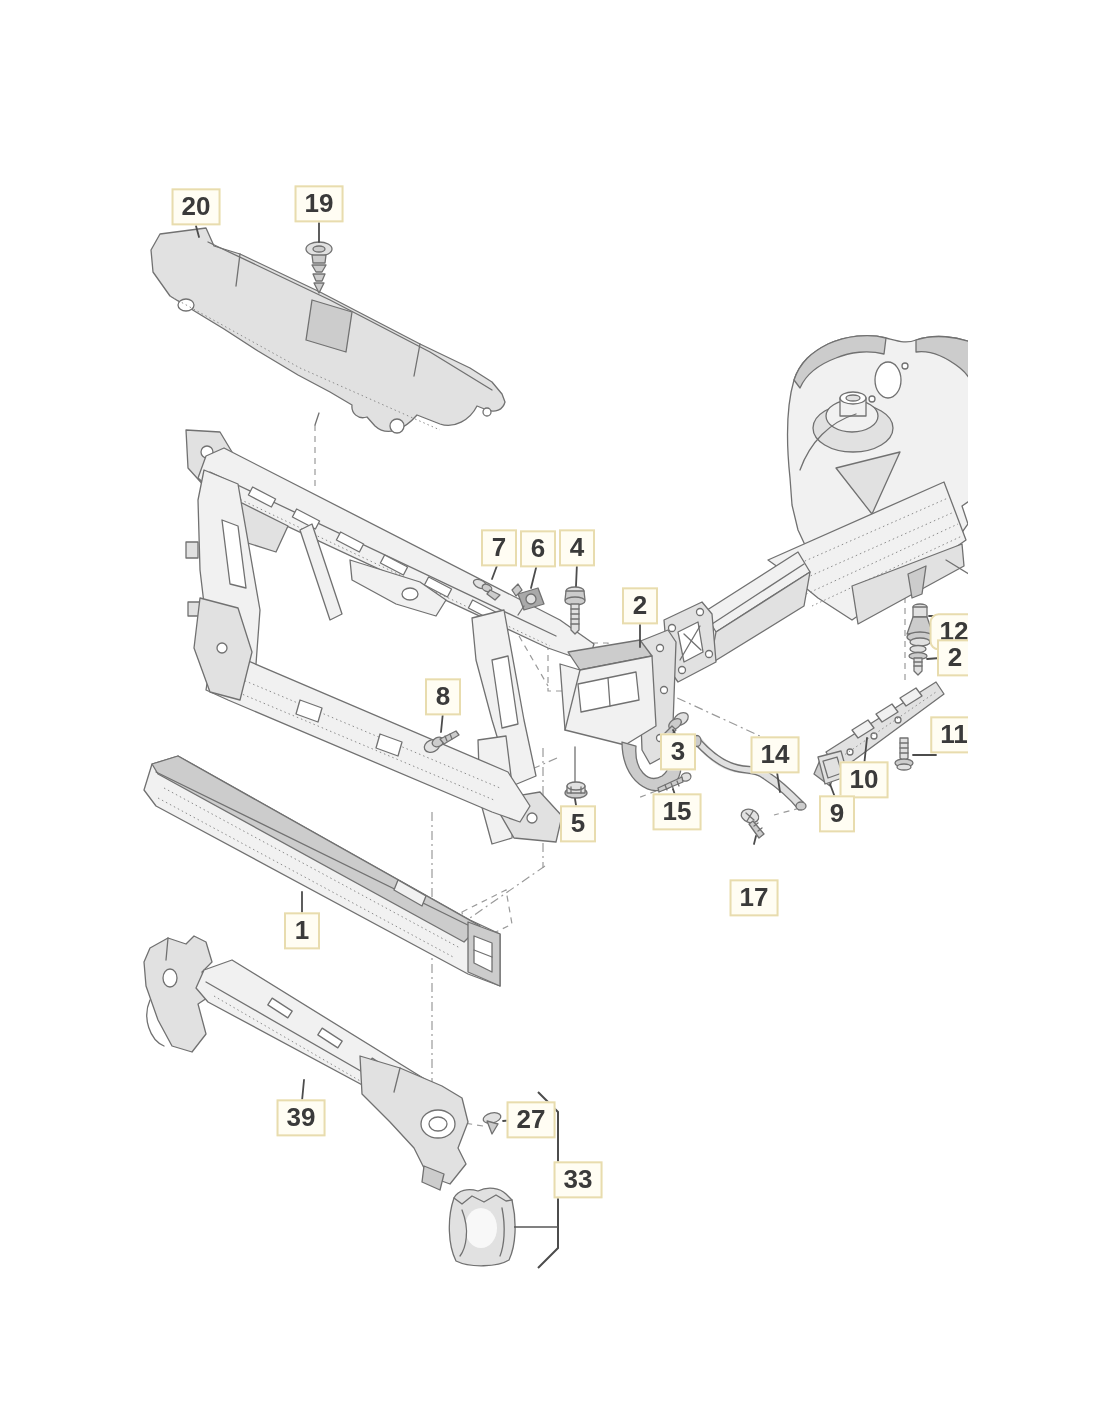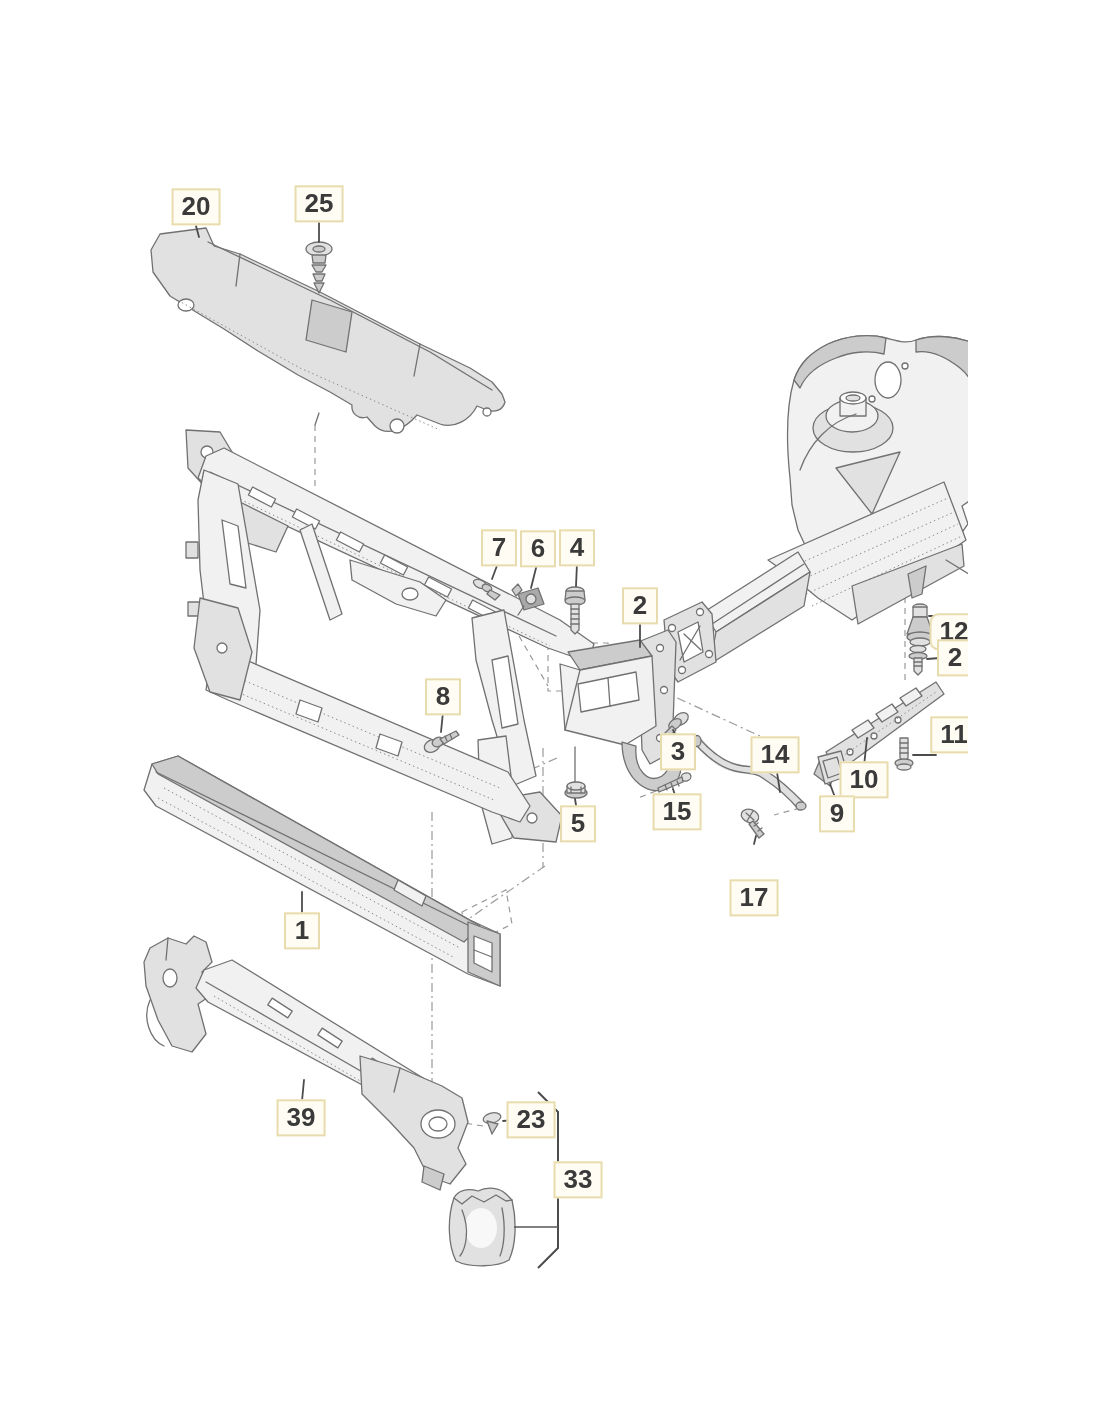--- a/index.html
+++ b/index.html
@@ -351,34 +351,34 @@
     <path class="leader" d="M577,811 L575,799"></path>
     <path class="leader" d="M302,914 L302,892"></path>
     <path class="leader" d="M302,1101 L304,1080"></path>
     <path class="leader" d="M514,1120 L503,1121"></path>
     <path class="leader" d="M566,1179 L561,1178"></path>
   </g>
 </svg>
 
 <div class="callout-layer">
       <div class="callout" style="left: 196px; top: 207px;">20</div>
-      <div class="callout" style="left: 319px; top: 204px;">25</div>
+      <div class="callout" style="left: 319px; top: 204px;">19</div>
       <div class="callout" style="left: 499px; top: 548px;">7</div>
       <div class="callout" style="left: 538px; top: 549px;">6</div>
       <div class="callout" style="left: 577px; top: 548px;">4</div>
       <div class="callout" style="left: 640px; top: 606px;">2</div>
       <div class="callout" style="left: 443px; top: 697px;">8</div>
       <div class="callout" style="left: 954px; top: 632px; border-radius: 9px;">12</div>
       <div class="callout" style="left: 955px; top: 658px;">2</div>
       <div class="callout" style="left: 954px; top: 735px;">11</div>
       <div class="callout" style="left: 864px; top: 780px;">10</div>
       <div class="callout" style="left: 837px; top: 814px;">9</div>
       <div class="callout" style="left: 678px; top: 752px;">3</div>
       <div class="callout" style="left: 677px; top: 812px;">15</div>
       <div class="callout" style="left: 775px; top: 755px;">14</div>
       <div class="callout" style="left: 754px; top: 858px; margin-top: 40px;">17</div>
       <div class="callout" style="left: 578px; top: 824px;">5</div>
       <div class="callout" style="left: 302px; top: 931px;">1</div>
       <div class="callout" style="left: 301px; top: 1118px;">39</div>
-      <div class="callout" style="left: 531px; top: 1120px;">23</div>
+      <div class="callout" style="left: 531px; top: 1120px;">27</div>
       <div class="callout" style="left: 578px; top: 1180px;">33</div>
     </div>
 </div>
 
 </body></html>

